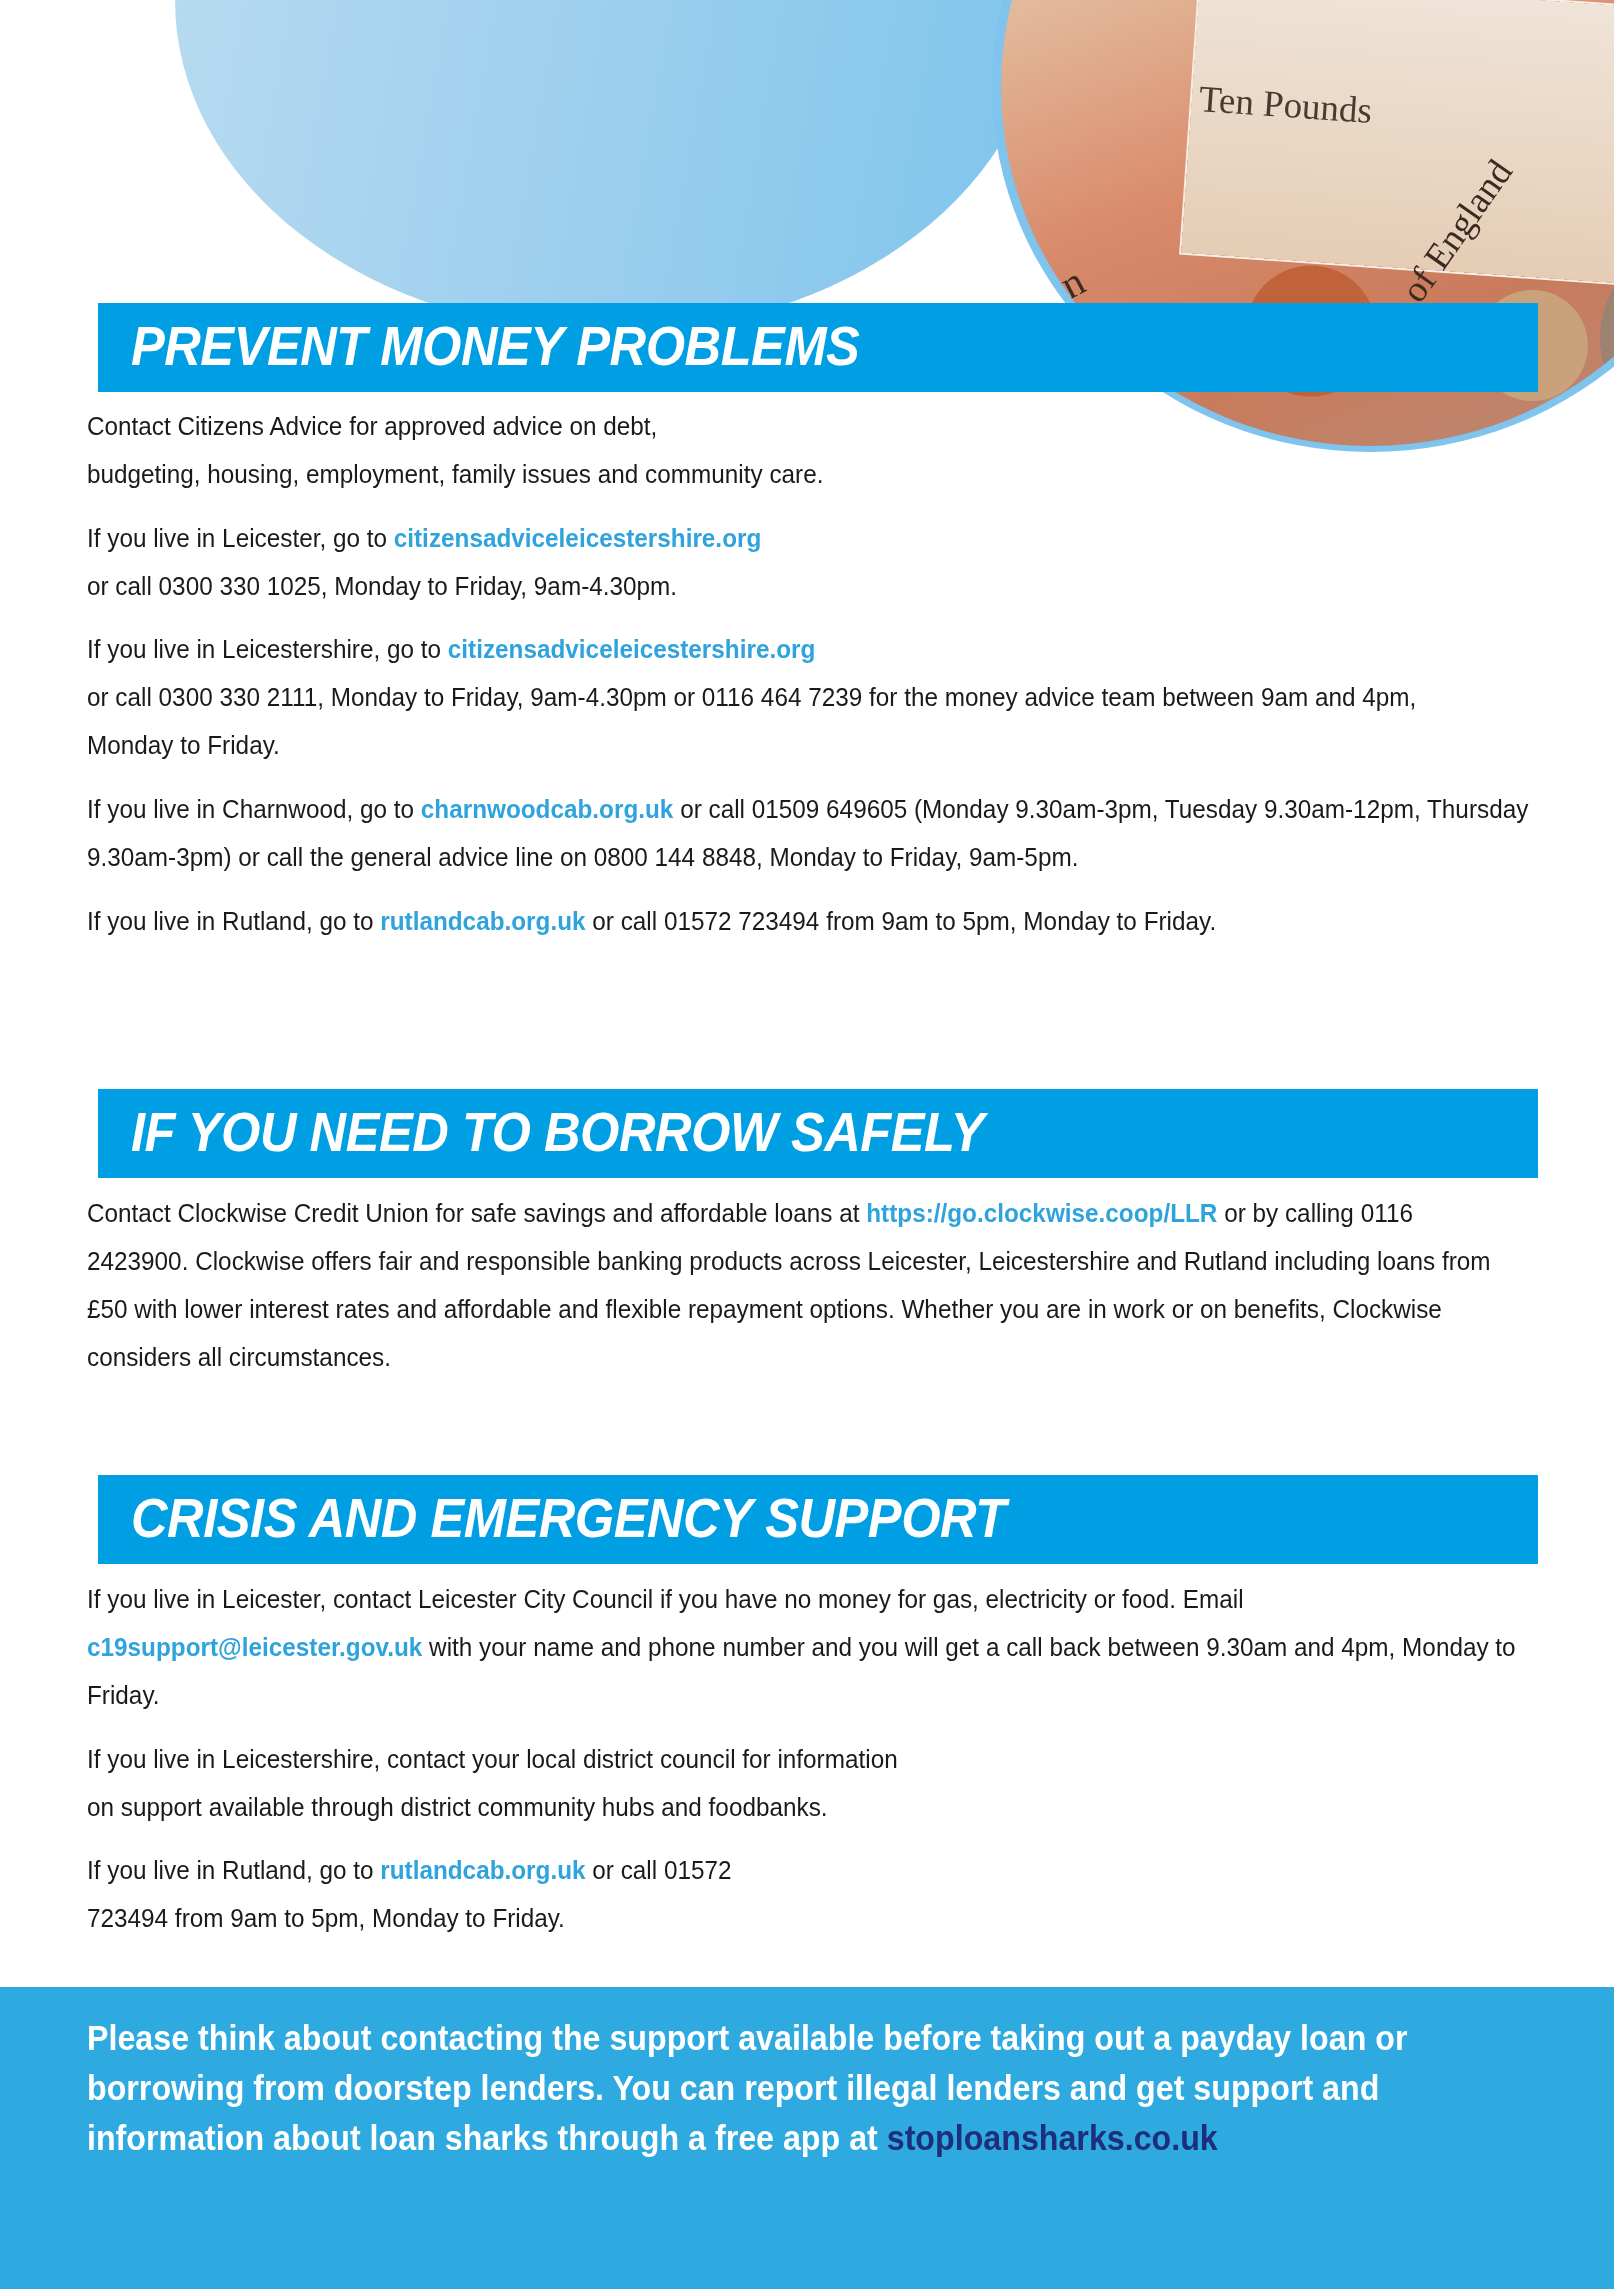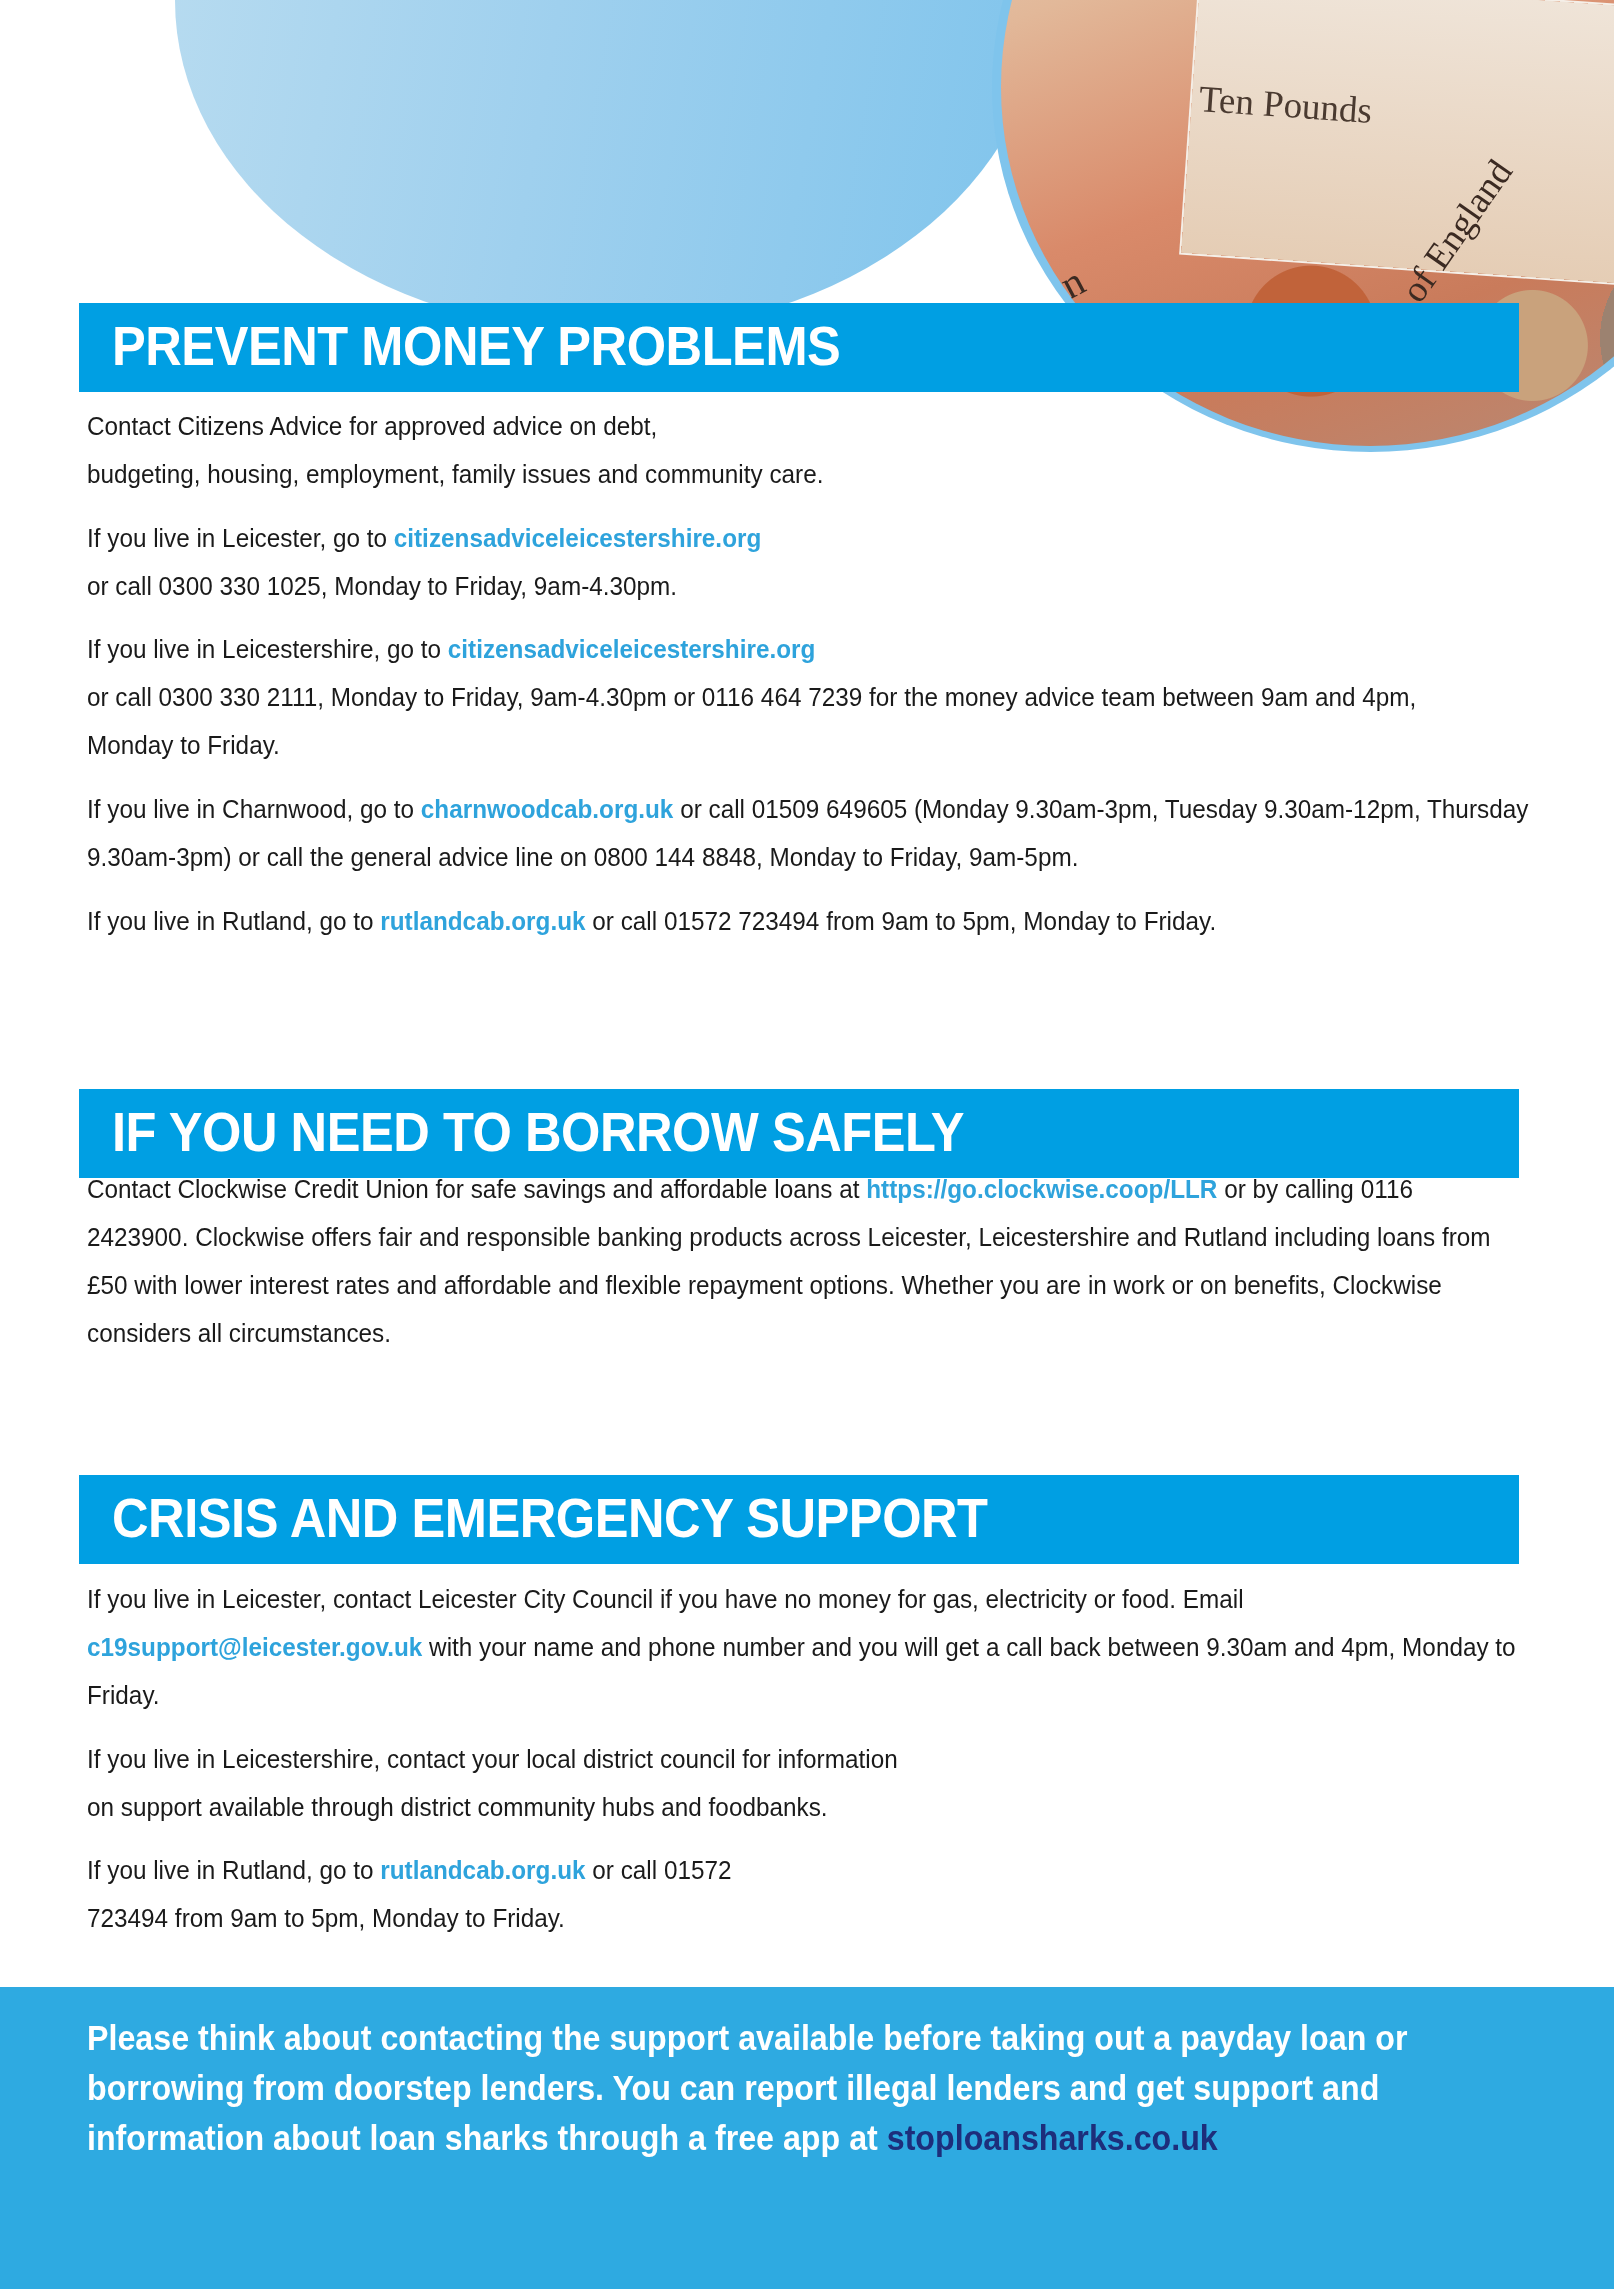--- a/index.html
+++ b/index.html
@@ -40,22 +40,23 @@
   }
   .photo .note-text2 {
     position:absolute; left:23px; top:540px; transform: rotate(-28deg);
     font-family: "Liberation Serif", serif; font-size:41px; color:#3b2a22;
   }
   .photo .note-text3 {
     position:absolute; left:305px; top:517px; transform: rotate(-55deg);
     font-family: "Liberation Serif", serif; font-size:37px; color:#3b2a22;
   }
   .section-bar {
-    position:absolute; left:79px; width:1440px; height:89px;
+    position:absolute; left:98px; width:1440px; height:89px;
     background:#009fe3;
+    font-style:italic;
   }
   .section-bar h2 {
     margin:0; position:absolute; left:33px; top:11px;
     font-family: "Liberation Sans", sans-serif; font-weight:bold;
     font-size:55px; color:#ffffff; letter-spacing:-0.5px;
     transform: scaleX(0.92); transform-origin:left center;
   }
   .content {
     position:absolute; left:87px; width:1440px;
     font-size:26px; line-height:48px; color:#1a1a1a;
@@ -106,21 +107,21 @@
     <span>If you live in Charnwood, go to </span><a class="link">charnwoodcab.org.uk</a><span> or call 01509 649605 (Monday 9.30am-3pm, Tuesday 9.30am-12pm, Thursday 9.30am-3pm) or call the general advice line on 0800 144 8848, Monday to Friday, 9am-5pm.</span>
   </p>
   <p style="width:1514px;">
     <span>If you live in Rutland, go to </span><a class="link">rutlandcab.org.uk</a><span> or call 01572 723494 from 9am to 5pm, Monday to Friday.</span>
   </p>
 </div>
 
 <div class="section-bar" style="top:1065px;margin-top:24px;">
   <h2>IF YOU NEED TO BORROW SAFELY</h2>
 </div>
-<div class="content" style="top:1165px;">
+<div class="content" style="top:1189px;">
   <p style="width:1532px;">
     <span>Contact Clockwise Credit Union for safe savings and affordable loans at </span><a class="link">https://go.clockwise.coop/LLR</a><span> or by calling 0116 2423900. Clockwise offers fair and responsible banking products across Leicester, Leicestershire and Rutland including loans from £50 with lower interest rates and affordable and flexible repayment options. Whether you are in work or on benefits, Clockwise considers all circumstances.</span>
   </p>
 </div>
 
 <div class="section-bar" style="top:1475px;">
   <h2>CRISIS AND EMERGENCY SUPPORT</h2>
 </div>
 <div class="content" style="top:1575px;">
   <p style="width:1597px;">

